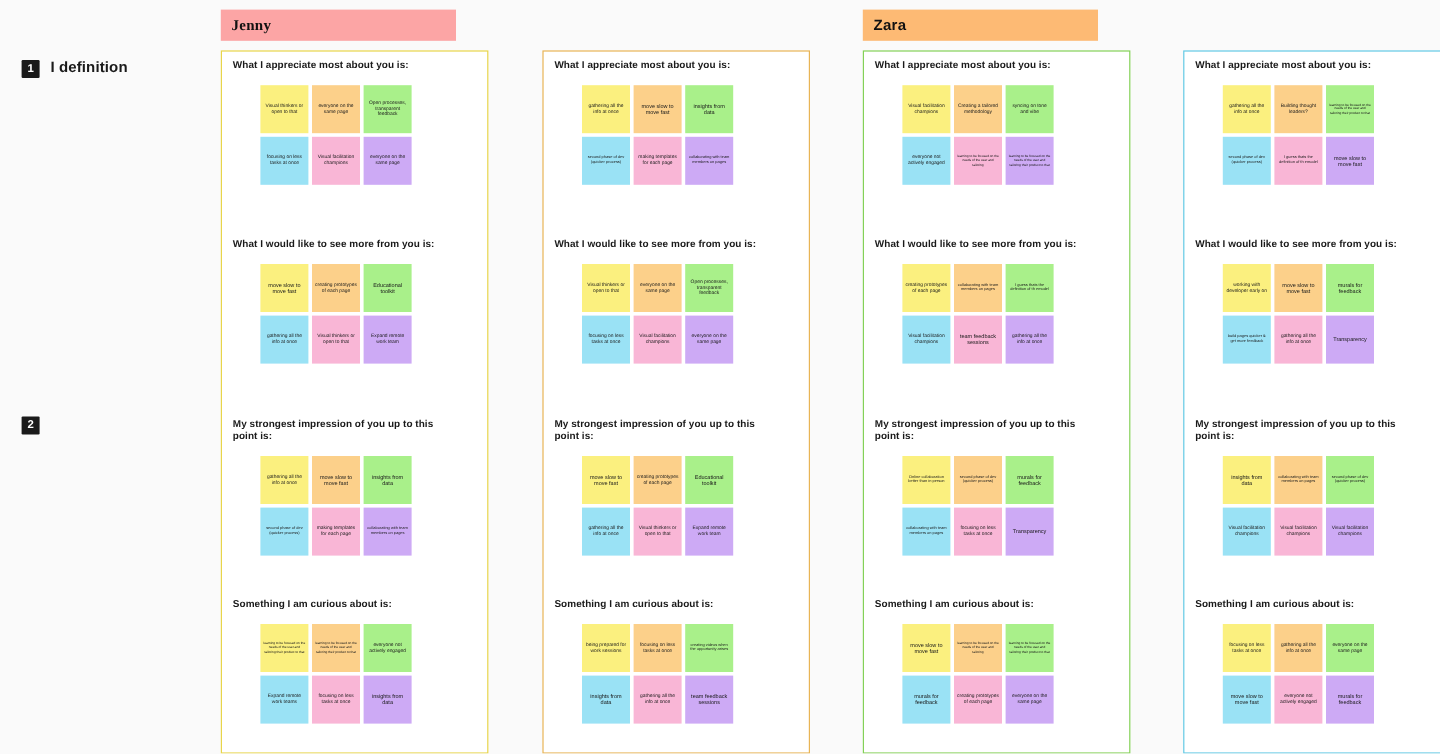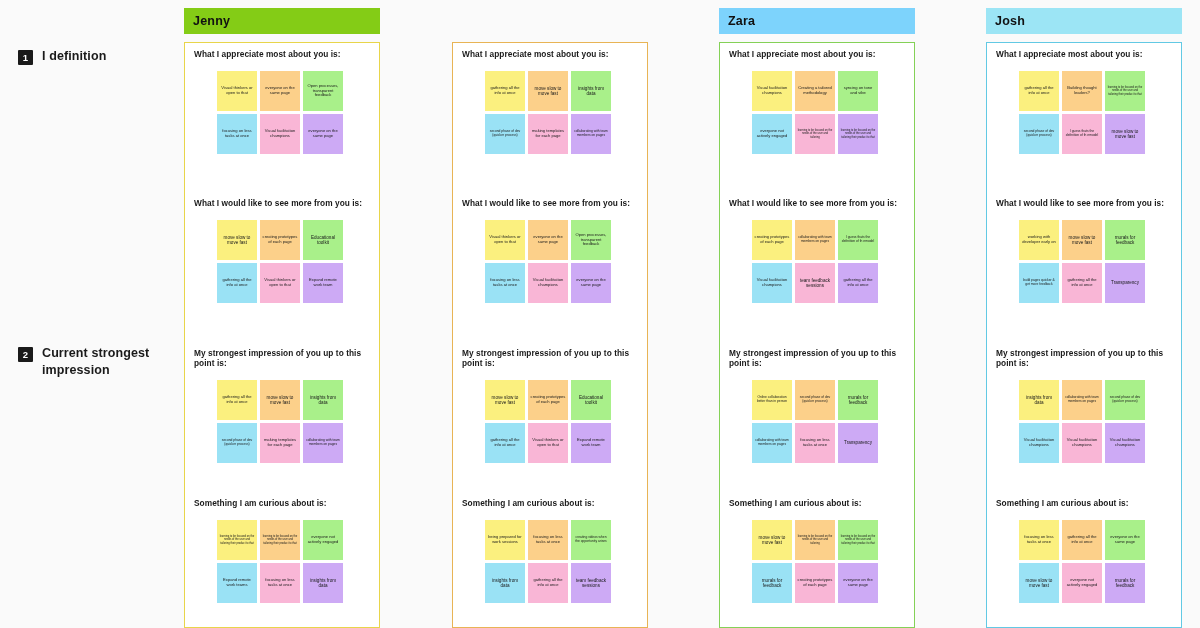--- a/index.html
+++ b/index.html
@@ -27,21 +27,21 @@
   }
 
   
   .column { position: absolute; top: 0; width: 196px; height: 628px; }
   .col-header {
     height: 26px; margin-top: 8px;
     display: flex; align-items: center; padding-left: 9px;
     font-size: 12.5px; font-weight: bold; color: #111111; letter-spacing: .2px;
   }
   .col-body {
-    position: absolute; top: 42px; left: 0; width: 196px; height: 586px;
+    position: absolute; top: 42px; left: 0; width: 223px; height: 586px;
     border-width: 1px; border-style: solid; background: #ffffff;
   }
 
   .section { position: absolute; left: 0; width: 196px; }
   .section-title {
     font-size: 8.3px; font-weight: bold; color: #1a1a1a;
     padding-left: 9px; letter-spacing: .05px;
   }
   .notes {
     display: grid;
@@ -69,25 +69,24 @@
 <body>
 
 <div id="board">
   <div class="rail">
       <div class="rail-row" style="top: 48px;">
         <div class="rail-num">1</div>
         <div class="rail-label">I definition</div>
       </div>
       <div class="rail-row" style="top: 345px;">
         <div class="rail-num">2</div>
-        <div class="rail-label">Current strongest impression</div>
       </div>
     </div>
 <div class="column" style="left: 184px;">
-      <div class="col-header" style="background: #84cc16;">Jenny</div>
+      <div class="col-header" style="background: #fca5a5; font-family: Liberation Serif, serif;">Jenny</div>
       <div class="col-body" style="border-color: rgb(232, 213, 74);">
         <div class="section" style="top: 6px;">
           <div class="section-title">What I appreciate most about you is:</div>
           <div class="notes">
             <div class="note len-m" style="background: rgb(251, 240, 127);">Visual thinkers or open to that</div>
             <div class="note len-m" style="background: rgb(252, 208, 138);">everyone on the same page</div>
             <div class="note len-m" style="background: rgb(169, 240, 138);">Open processes, transparent feedback</div>
             <div class="note len-m" style="background: rgb(154, 226, 245);">focusing on less tasks at once</div>
             <div class="note len-m" style="background: rgb(249, 182, 214);">Visual facilitation champions</div>
             <div class="note len-m" style="background: rgb(205, 170, 245);">everyone on the same page</div>
@@ -170,21 +169,21 @@
             <div class="note len-m" style="background: rgb(252, 208, 138);">focusing on less tasks at once</div>
             <div class="note len-l" style="background: rgb(169, 240, 138);">creating videos when the opportunity arises</div>
             <div class="note len-s" style="background: rgb(154, 226, 245);">insights from data</div>
             <div class="note len-m" style="background: rgb(249, 182, 214);">gathering all the info at once</div>
             <div class="note len-s" style="background: rgb(205, 170, 245);">team feedback sessions</div>
           </div>
         </div>
       </div>
     </div>
     <div class="column" style="left: 719px;">
-      <div class="col-header" style="background: #7dd3fc; text-align: center;">Zara</div>
+      <div class="col-header" style="background: #fdba74; text-align: center;">Zara</div>
       <div class="col-body" style="border-color: rgb(132, 209, 87);">
         <div class="section" style="top: 6px;">
           <div class="section-title">What I appreciate most about you is:</div>
           <div class="notes">
             <div class="note len-m" style="background: rgb(251, 240, 127);">Visual facilitation champions</div>
             <div class="note len-m" style="background: rgb(252, 208, 138);">Creating a tailored methodology</div>
             <div class="note len-m" style="background: rgb(169, 240, 138);">syncing on tone and vibe</div>
             <div class="note len-m" style="background: rgb(154, 226, 245);">everyone not actively engaged</div>
             <div class="note len-xl" style="background: rgb(249, 182, 214);">learning to be focused on the needs of the user and tailoring</div>
             <div class="note len-xl" style="background: rgb(205, 170, 245);">learning to be focused on the needs of the user and tailoring their product to that</div>
@@ -219,21 +218,20 @@
             <div class="note len-xl" style="background: rgb(252, 208, 138);">learning to be focused on the needs of the user and tailoring</div>
             <div class="note len-xl" style="background: rgb(169, 240, 138);">learning to be focused on the needs of the user and tailoring their product to that</div>
             <div class="note len-s" style="background: rgb(154, 226, 245);">murals for feedback</div>
             <div class="note len-m" style="background: rgb(249, 182, 214);">creating prototypes of each page</div>
             <div class="note len-m" style="background: rgb(205, 170, 245);">everyone on the same page</div>
           </div>
         </div>
       </div>
     </div>
     <div class="column" style="left: 986px;">
-      <div class="col-header" style="background: rgb(156, 229, 245);">Josh</div>
       <div class="col-body" style="border-color: rgb(98, 201, 228);">
         <div class="section" style="top: 6px;">
           <div class="section-title">What I appreciate most about you is:</div>
           <div class="notes">
             <div class="note len-m" style="background: rgb(251, 240, 127);">gathering all the info at once</div>
             <div class="note len-m" style="background: rgb(252, 208, 138);">Building thought leaders?</div>
             <div class="note len-xl" style="background: rgb(169, 240, 138);">learning to be focused on the needs of the user and tailoring their product to that</div>
             <div class="note len-l" style="background: rgb(154, 226, 245);">second phase of dev (quicker process)</div>
             <div class="note len-l" style="background: rgb(249, 182, 214);">I guess thats the definition of th emodel</div>
             <div class="note len-s" style="background: rgb(205, 170, 245);">move slow to move fast</div>

